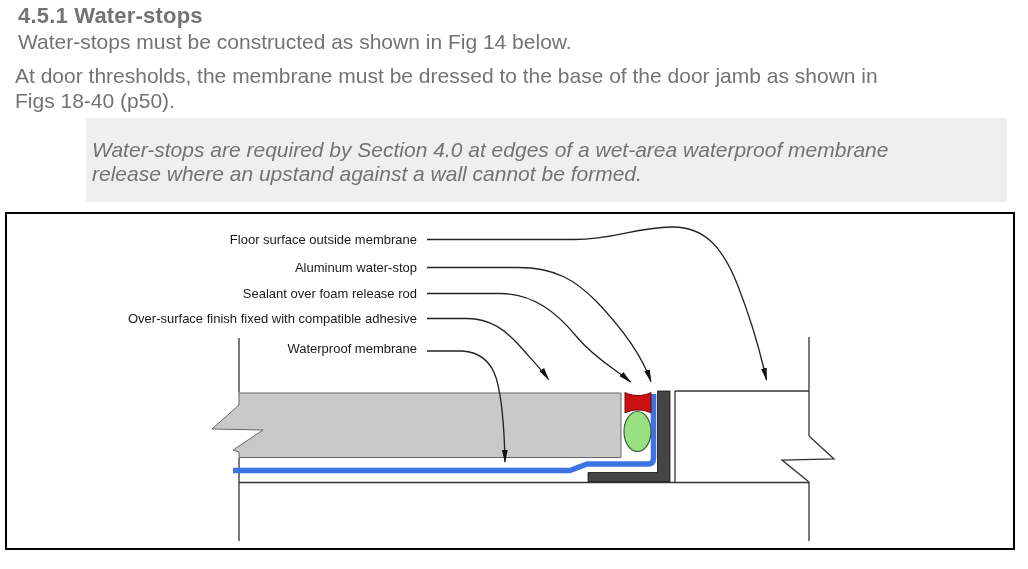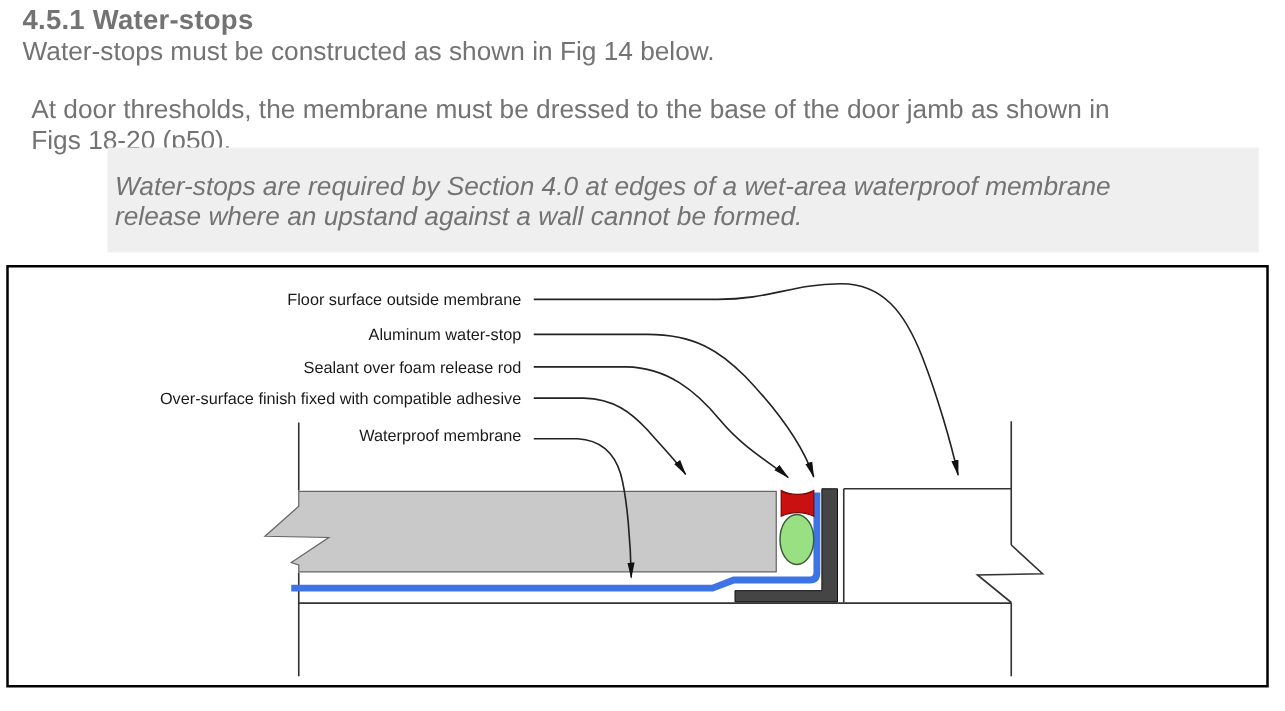--- a/index.html
+++ b/index.html
@@ -16,21 +16,21 @@
     left:18px;top:3px;
     font-size:22px;font-weight:bold;
     letter-spacing:0.2px;
     white-space:nowrap;
   }
   .body-text{
     font-size:21px;line-height:25px;
     white-space:nowrap;
   }
   .para1{left:18px;top:29px;}
-  .para2{left:25px;top:63px;margin-top:12px;}
+  .para2{left:15px;top:63px;}
   .note-box{
     left:86px;top:118px;
     width:921px;height:84px;
     background:#efefef;
     box-sizing:border-box;
     padding:20px 0 0 6px;
   }
   .note-text{
     font-style:italic;
     font-size:21px;line-height:24px;
@@ -47,21 +47,21 @@
 <body>
 
 <div class="page">
 
   <div class="abs heading">4.5.1 Water-stops</div>
 
   <div class="abs body-text para1">Water-stops must be constructed as shown in Fig 14 below.</div>
 
   <div class="abs body-text para2">
     <div>At door thresholds, the membrane must be dressed to the base of the door jamb as shown in</div>
-    <div>Figs 18-20 (p50).</div>
+    <div>Figs 18-40 (p50).</div>
   </div>
 
   <div class="abs note-box">
     <div class="note-text">Water-stops are required by Section 4.0 at edges of a wet-area waterproof membrane</div>
     <div class="note-text">release where an upstand against a wall cannot be formed.</div>
   </div>
 
   <svg class="abs figure-svg" viewBox="0 0 1028 569" xmlns="http://www.w3.org/2000/svg">
     <defs>
       <marker id="arr" markerWidth="14" markerHeight="8" refX="12" refY="4" orient="auto" markerUnits="userSpaceOnUse">

